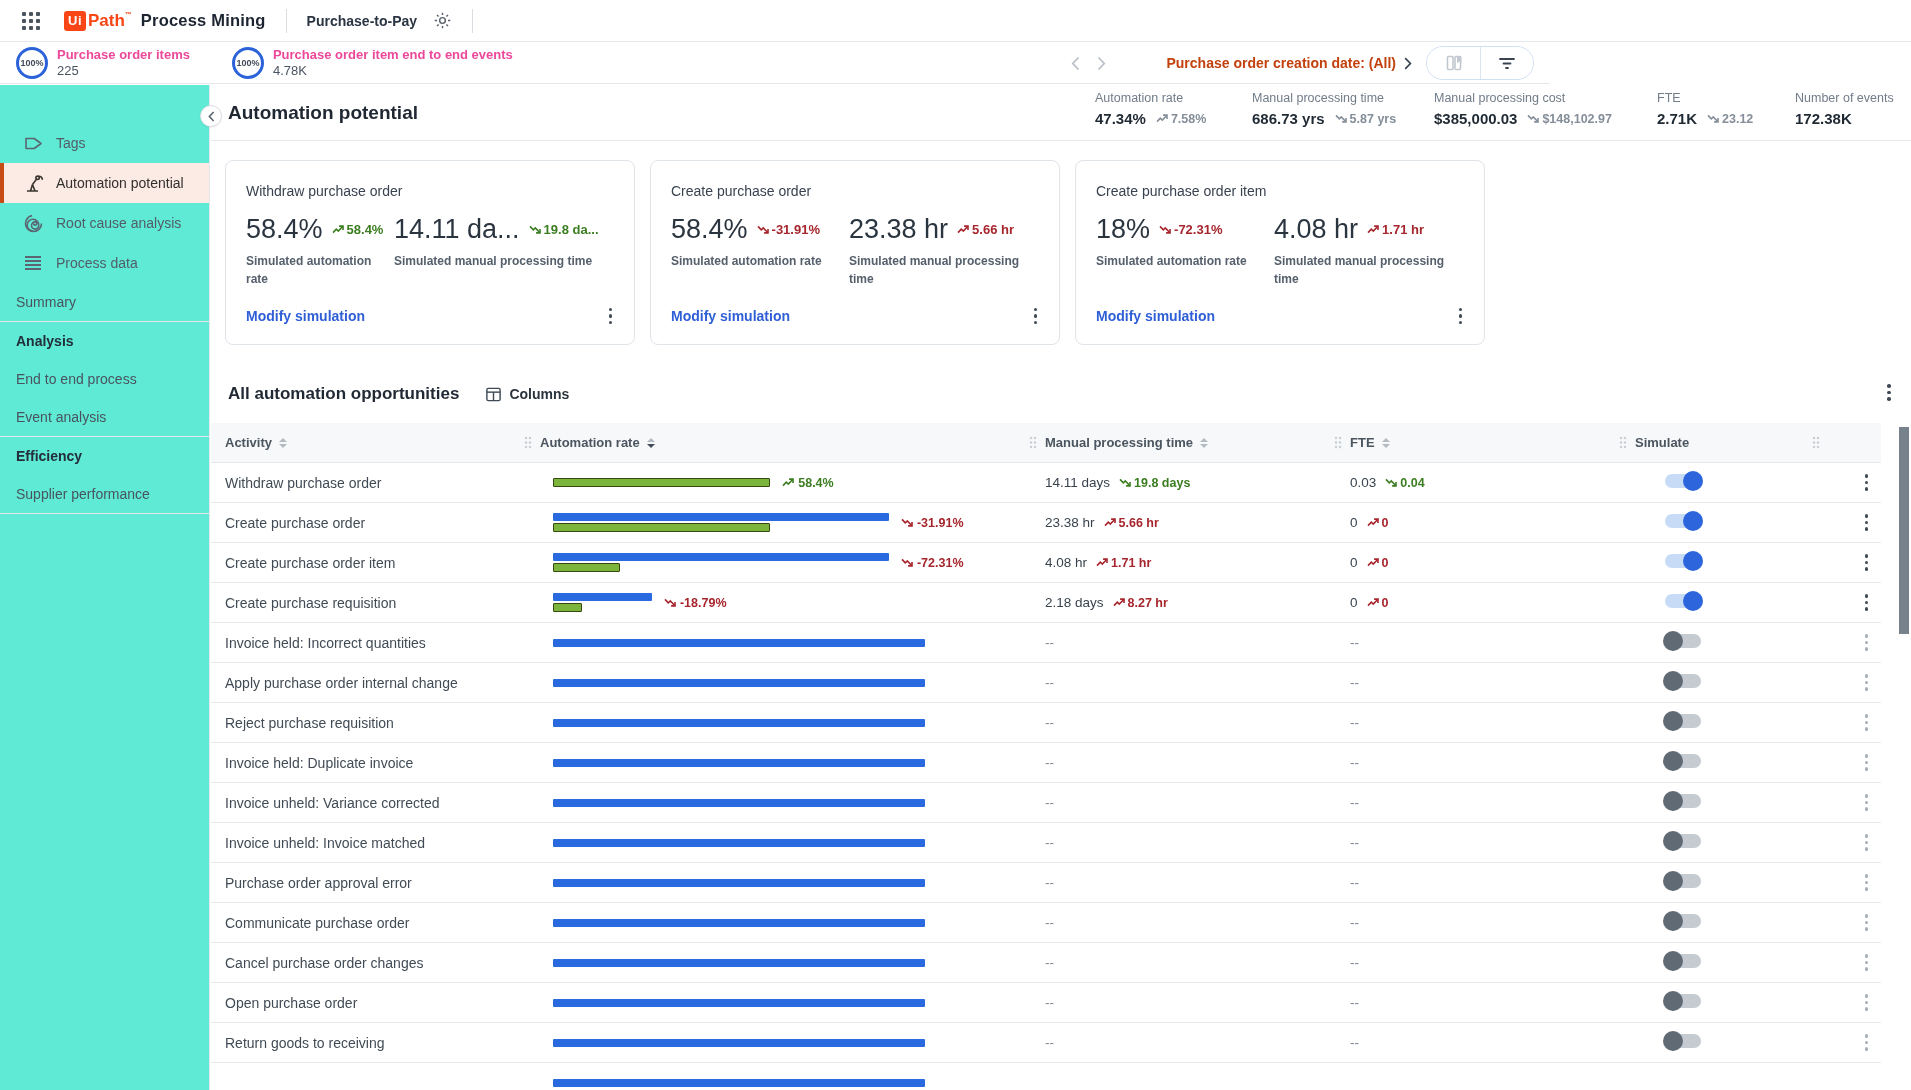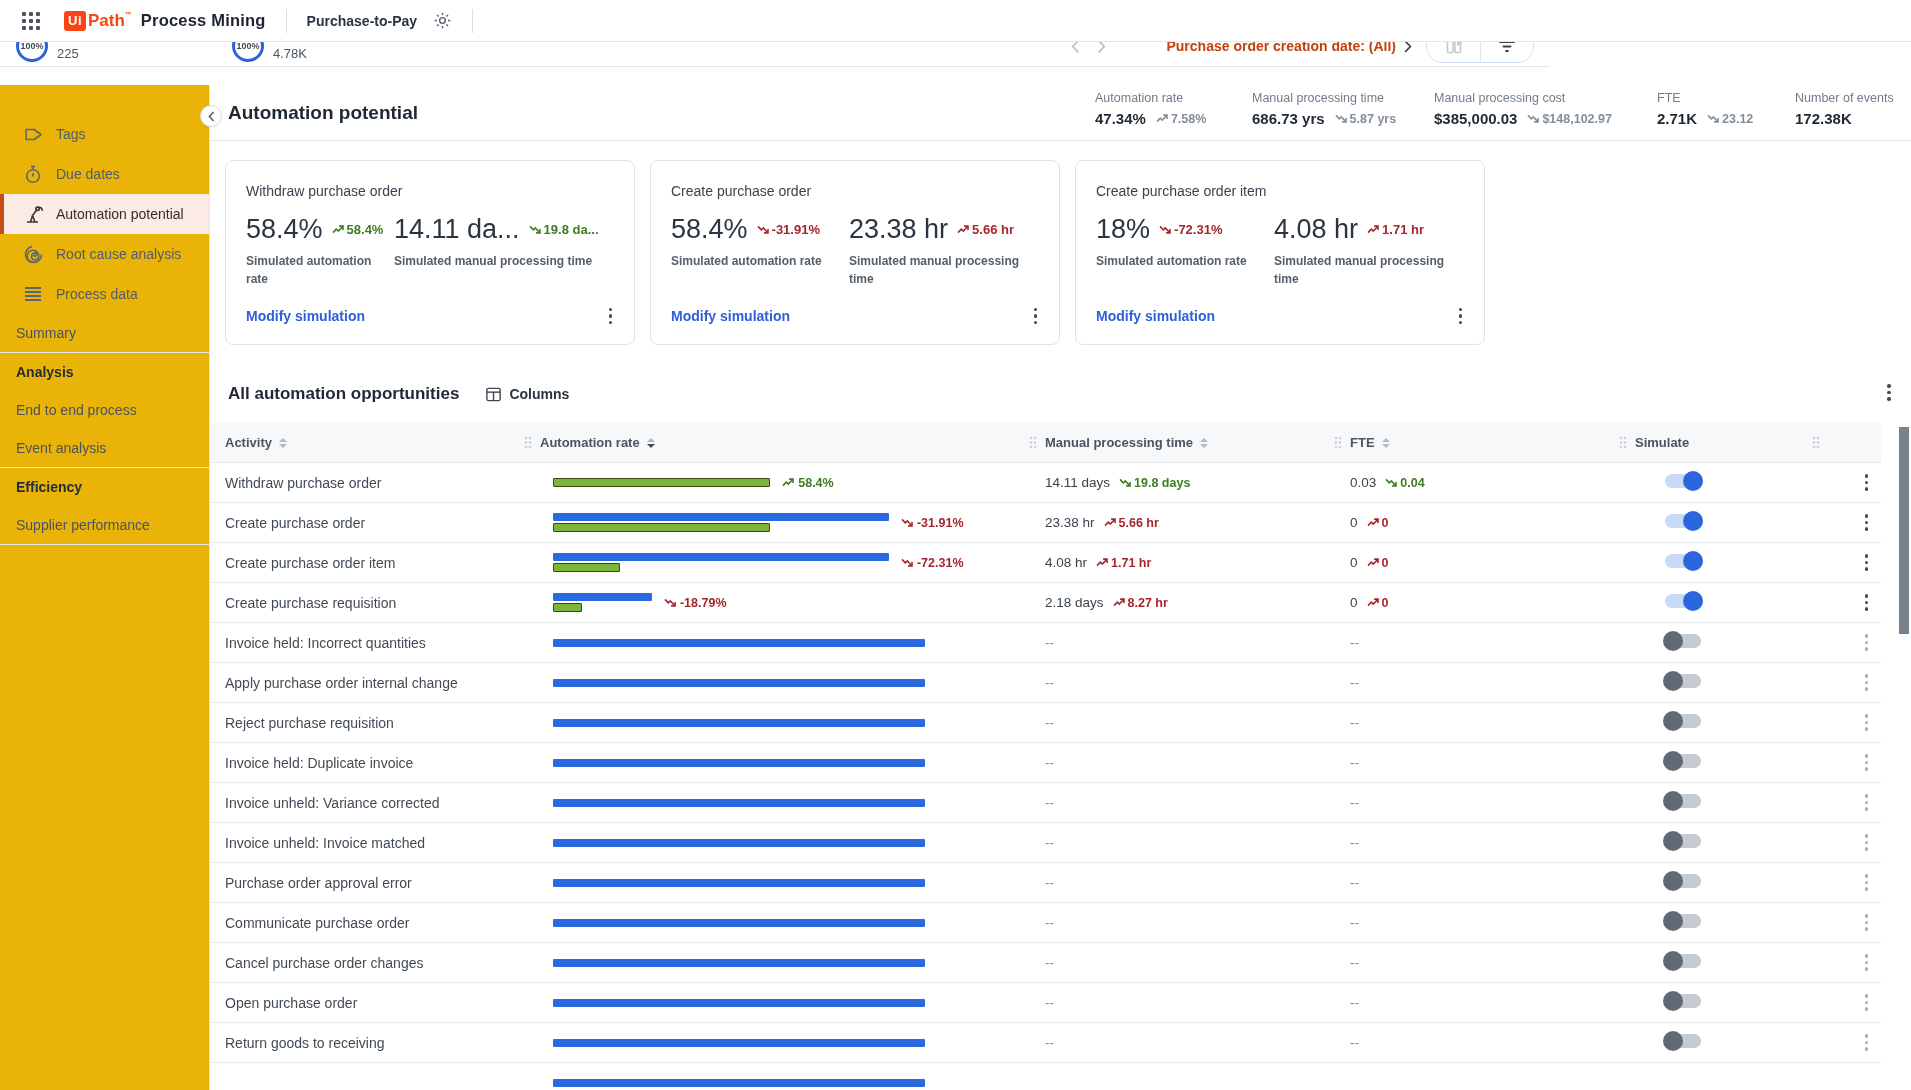--- a/index.html
+++ b/index.html
@@ -16,42 +16,42 @@
   .logo .uibox { background:var(--brand); color:#fff; font-weight:bold; font-size:13px;
     padding:2px 4px 3px; border-radius:3px; letter-spacing:.5px; }
   .logo .path { color:var(--brand); font-weight:bold; font-size:17px; margin-left:2px; }
   .logo .tm { color:var(--brand); font-size:7px; vertical-align:top; }
   .product { font-size:16.5px; font-weight:bold; color:#1b2430; margin-left:9px; letter-spacing:.2px; }
   .tb-div { width:1px; height:24px; background:#d9dde2; margin:0 20px; }
   .appname { font-size:14px; font-weight:600; color:#2a3442; }
   .gearbtn { margin-left:16px; cursor:pointer; display:flex; align-items:center; }
 
   
-  .filterbar { position:absolute; top:26px; left:0; width:1550px; height:41px;
+  .filterbar { position:absolute; top:43px; left:0; width:1550px; height:41px;
     border-bottom:1px solid #e3e6ea; display:flex; align-items:center; background:#fff; z-index:4; }
   .badge { display:flex; align-items:center; margin-left:16px; cursor:pointer; }
   .badge + .badge { margin-left:42px; }
   .ring { width:32px; height:32px; border:3.5px solid #2b62d9; border-radius:50%;
     display:flex; align-items:center; justify-content:center; font-size:9px; font-weight:bold; color:#424c58; flex:none; }
   .badge .texts { margin-left:9px; line-height:1.25; }
   .badge .blabel { font-size:13px; font-weight:600; color:#ec4899; }
   .badge .bvalue { font-size:13px; color:#4a5563; }
   .fb-right { margin-left:auto; display:flex; align-items:center; margin-right:16px; }
   .navchev { width:26px; height:26px; display:flex; align-items:center; justify-content:center;
     color:#b9c0c8; cursor:pointer; }
   .datefilter { display:flex; align-items:center; font-size:14px; font-weight:600; color:#c2410c;
     margin:0 14px 0 52px; cursor:pointer; }
   .datefilter .chev { margin-left:8px; display:flex; }
   .pillgroup { display:flex; border:1px solid #cfe0f2; border-radius:18px; height:34px; overflow:hidden; }
   .pillbtn { width:53px; display:flex; align-items:center; justify-content:center; cursor:pointer; background:#fff; }
   .pillbtn + .pillbtn { border-left:1px solid #dde6f0; }
 
   
   .sidebar { position:absolute; top:85px; left:0; width:210px; bottom:0;
-    border-right:1px solid #e3e6ea; background:#eab308; padding-top:29px; }
+    border-right:1px solid #e3e6ea; background:#5eead4; padding-top:38px; }
   .side-item { height:40px; display:flex; align-items:center; cursor:pointer; position:relative; }
   .side-item .sicon { width:20px; margin-left:24px; display:flex; color:#5b6672; flex:none; }
   .side-item .slabel { margin-left:12px; font-size:14px; color:#525d69; }
   .side-item.active { background:var(--selected-bg); }
   .side-item.active::before { content:""; position:absolute; left:0; top:0; bottom:0;
     width:4px; background:var(--selected-border); }
   .side-item.active .slabel { color:#33302d; }
   .side-item.active .sicon { color:#3a342e; }
   .side-txt { height:38px; display:flex; align-items:center; padding-left:16px;
     font-size:14px; color:#4a5360; cursor:pointer; }
@@ -219,29 +219,20 @@
 
 <aside class="sidebar" id="sidebar">
     <div class="side-item">
       <span class="sicon">
         <svg width="19" height="17" viewBox="0 0 19 17" fill="none" stroke="currentColor" stroke-width="1.6">
           <path d="M2 3.5h8.2L17 8.5l-6.8 5H2z" stroke-linejoin="round"></path>
         </svg>
       </span>
       <span class="slabel">Tags</span>
     </div>
-    <div class="side-item">
-      <span class="sicon">
-        <svg width="18" height="19" viewBox="0 0 18 19" fill="none" stroke="currentColor" stroke-width="1.6">
-          <circle cx="9" cy="11" r="6.3"></circle>
-          <path d="M7 1.5h4M9 1.5v3M9 8v3.4"></path>
-        </svg>
-      </span>
-      <span class="slabel">Due dates</span>
-    </div>
     <div class="side-item active">
       <span class="sicon">
         <svg width="20" height="19" viewBox="0 0 20 19" fill="none" stroke="currentColor" stroke-width="1.6">
           <path d="M3 17h11M6.5 17l2-6.5M11 17l-2.5-6.5"></path>
           <path d="M8.5 10.5 13 4.5"></path>
           <circle cx="13.6" cy="3.8" r="1.7"></circle>
           <path d="M15.5 2.2c1.6.3 2.6 1.3 2.8 2.9" stroke-linecap="round"></path>
         </svg>
       </span>
       <span class="slabel">Automation potential</span>

